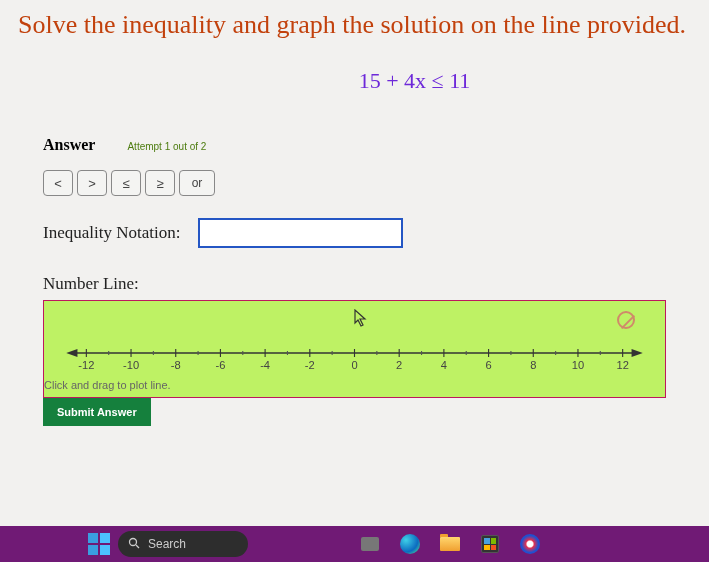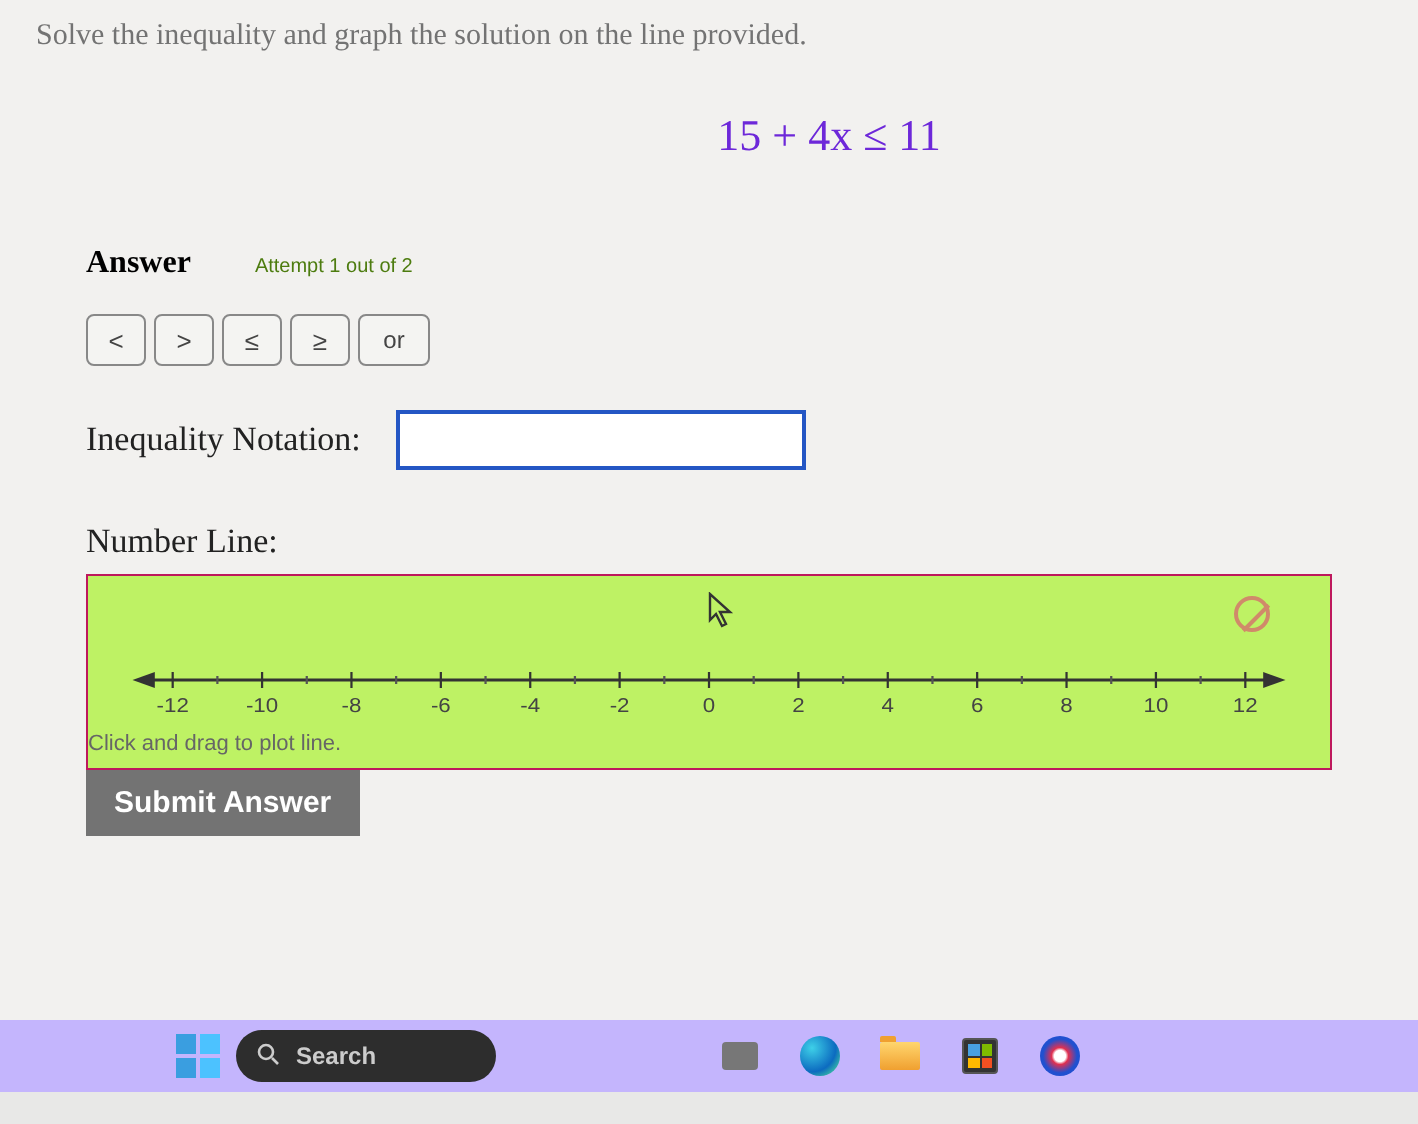--- a/index.html
+++ b/index.html
@@ -14,22 +14,22 @@
       background: #e8e8e7;
       overflow: hidden;
       position: relative;
     }
     .page-content {
       padding: 10px 18px 0 18px;
       background: #f2f1ef;
       height: 530px;
     }
     .question-title {
-      font-size: 15px;
-      color: #737373;
+      font-size: 26px;
+      color: #c2410c;
       margin-bottom: 28px;
       font-family: Georgia, serif;
     }
     .equation {
       text-align: center;
       font-size: 22px;
       color: #6d28d9;
       margin-bottom: 42px;
       font-family: 'Times New Roman', serif;
       padding-left: 120px;
@@ -145,42 +145,41 @@
     .numline-hint {
       position: absolute;
       bottom: 6px;
       width: 100%;
       text-align: left;
       font-size: 11px;
       font-family: Arial, sans-serif;
       color: #666;
     }
     .submit-btn {
-      background: #737373;
+      background: #15803d;
       color: #fff;
       font-family: Arial, sans-serif;
-      font-size: 15px;
+      font-size: 11px;
       font-weight: bold;
       padding: 8px 14px;
       border: none;
       cursor: pointer;
       margin-top: 0;
     }
     .taskbar {
       position: absolute;
-      bottom: 16px;
+      bottom: 0;
       left: 0;
       right: 0;
       height: 36px;
-      background: #c4b5fd;
+      background: #701a75;
       display: flex;
       align-items: center;
       padding-left: 88px;
       gap: 8px;
-      font-weight: bold;
     }
     .start-btn {
       width: 22px;
       height: 22px;
       display: grid;
       grid-template-columns: 1fr 1fr;
       grid-template-rows: 1fr 1fr;
       gap: 2px;
       cursor: pointer;
     }

